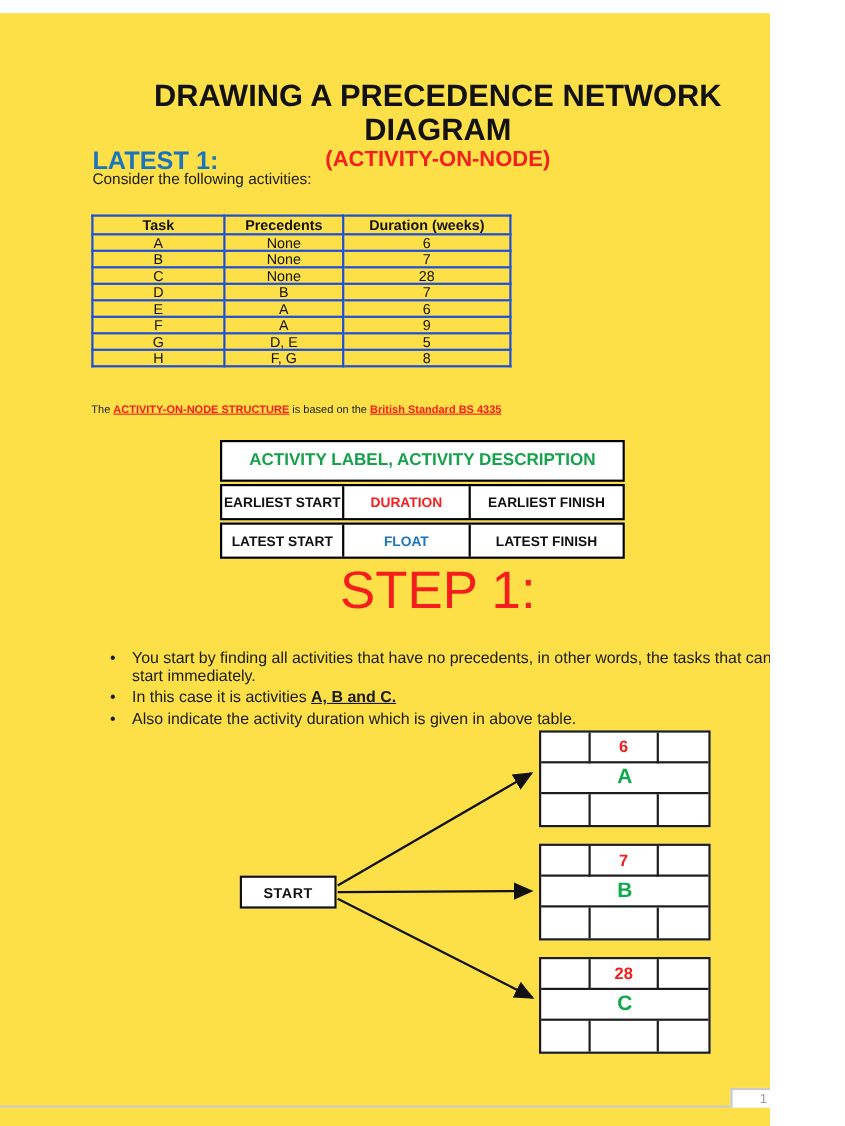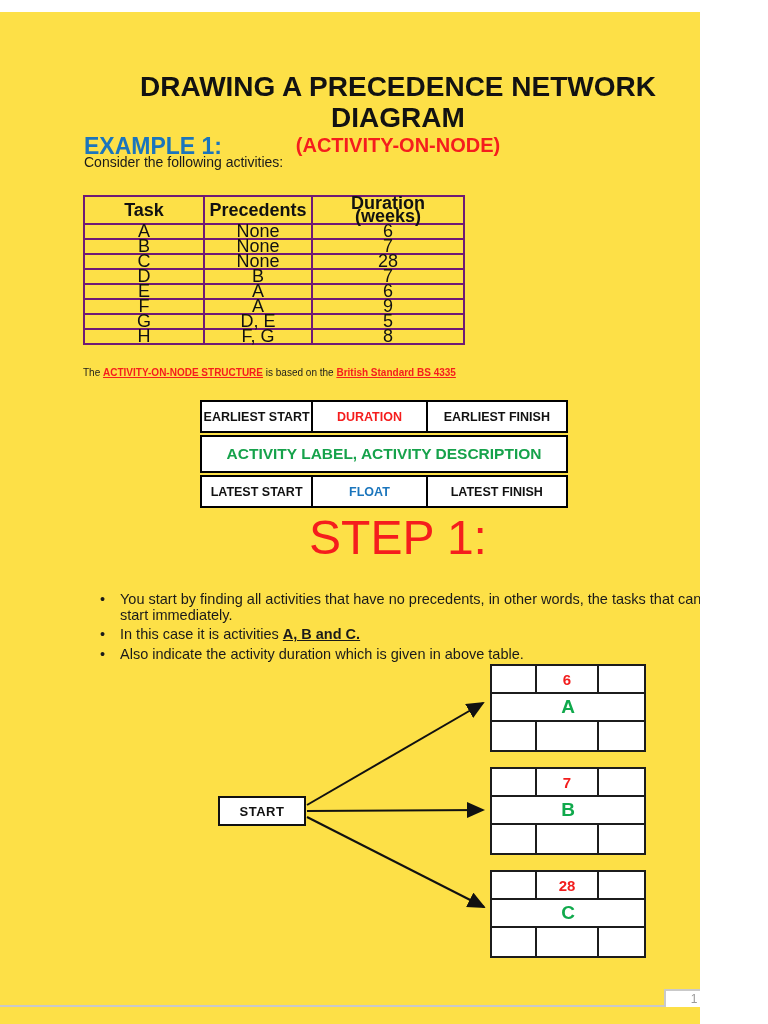--- a/index.html
+++ b/index.html
@@ -10,21 +10,21 @@
   
   .title-block { position:absolute; top:60px; left:84px; width:628px; text-align:center; }
   .main-title  { font-size:28px; font-weight:bold; color:#121212; letter-spacing:0px; line-height:1.1; }
   .sub-title   { font-size:20px; font-weight:bold; color:#f51d1d; line-height:1.15; }
   .example-heading { position:absolute; top:121px; left:84px; font-size:23px; font-weight:bold; color:#1b75bc; }
   .intro-text  { position:absolute; top:142px; left:84px; font-size:14px; color:#1a1a1a; }
 
   
   .activities { position:absolute; top:183px; left:83px; border-collapse:collapse; }
   .activities th, .activities td {
-    border:2px solid #701a75; text-align:center; font-size:18px; padding:0 4px; height:13px; line-height:13px;
+    border:2px solid #1d4ed8; text-align:center; font-size:13px; padding:0 4px; height:13px; line-height:13px;
   }
   .activities th { font-weight:bold; height:15px; }
   .col-task { width:110px; } .col-prec { width:98px; } .col-dur { width:142px; }
 
   
   .bs-line { position:absolute; top:355px; left:83px; font-size:10px; color:#1a1a1a; white-space:nowrap; }
   .red-link { color:#f51d1d; font-weight:bold; text-decoration:underline; }
 
   
   .structure { position:absolute; top:388px; left:200px; width:368px; }
@@ -73,21 +73,21 @@
 </head>
 <body>
 
 <div class="page">
 
   <div class="title-block">
     <div class="main-title">DRAWING A PRECEDENCE NETWORK DIAGRAM</div>
     <div class="sub-title">(ACTIVITY-ON-NODE)</div>
   </div>
 
-  <div class="example-heading">EXAMPLE 1:</div>
+  <div class="example-heading">LATEST 1:</div>
   <div class="intro-text">Consider the following activities:</div>
 
   <table class="activities">
     <tbody>
         <tr>
       <th class="col-task">Task</th>
       <th class="col-prec">Precedents</th>
       <th class="col-dur">Duration (weeks)</th>
     </tr>
     <tr>
@@ -131,27 +131,27 @@
       <td>8</td>
     </tr>
   </tbody>
     </table>
 
   <div class="bs-line">
     <span>The </span><span class="red-link">ACTIVITY-ON-NODE STRUCTURE</span><span> is based on the </span><span class="red-link">British Standard BS 4335</span>
   </div>
 
   <div class="structure">
+    <div class="struct-row mid">
+      <div class="struct-mid-label">ACTIVITY LABEL, ACTIVITY DESCRIPTION</div>
+    </div>
     <div class="struct-row cells3">
       <div class="struct-cell sc1">EARLIEST START</div>
       <div class="struct-cell sc2 txt-red">DURATION</div>
       <div class="struct-cell sc3">EARLIEST FINISH</div>
-    </div>
-    <div class="struct-row mid">
-      <div class="struct-mid-label">ACTIVITY LABEL, ACTIVITY DESCRIPTION</div>
     </div>
     <div class="struct-row cells3">
       <div class="struct-cell sc1">LATEST START</div>
       <div class="struct-cell sc2 txt-blue">FLOAT</div>
       <div class="struct-cell sc3">LATEST FINISH</div>
     </div>
   </div>
 
   <div class="step-title">STEP 1:</div>
 

